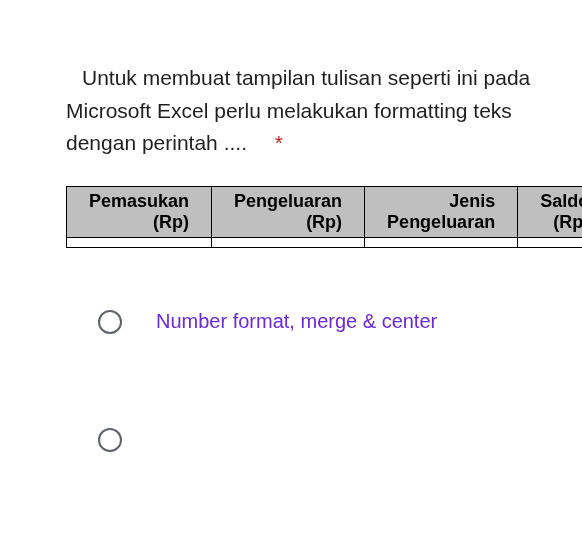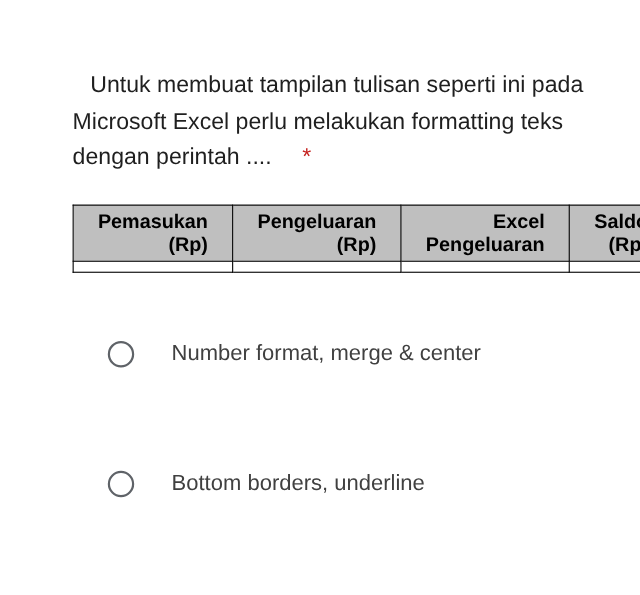--- a/index.html
+++ b/index.html
@@ -58,21 +58,21 @@
   .radio {
     width: 24px;
     height: 24px;
     border: 2.4px solid #5f6368;
     border-radius: 50%;
     flex-shrink: 0;
     margin-right: 18px;
   }
   .option-label {
     font-size: 20px;
-    color: #404040;
+    color: #6d28d9;
   }
 </style>
 </head>
 <body>
 
 <div class="question">
   <span>Untuk membuat tampilan tulisan seperti ini pada Microsoft Excel perlu melakukan formatting teks dengan perintah ....</span>
   <span class="required">*</span>
 </div>
 
@@ -81,21 +81,21 @@
     <tr>
       <th>
         <span>Pemasukan</span><br>
         <span>(Rp)</span>
       </th>
       <th>
         <span>Pengeluaran</span><br>
         <span>(Rp)</span>
       </th>
       <th>
-        <span>Excel</span><br>
+        <span>Jenis</span><br>
         <span>Pengeluaran</span>
       </th>
       <th>
         <span>Saldo</span><br>
         <span>(Rp)</span>
       </th>
     </tr>
   </thead>
   <tbody>
     <tr class="body-row">
@@ -107,18 +107,17 @@
   </tbody>
 </table>
 
 <div class="options">
   <label class="option">
     <span class="radio"></span>
     <span class="option-label">Number format, merge &amp; center</span>
   </label>
   <label class="option">
     <span class="radio"></span>
-    <span class="option-label">Bottom borders, underline</span>
   </label>
   <label class="option">
     <span class="radio"></span>
   </label>
 </div>
 
 </body></html>

